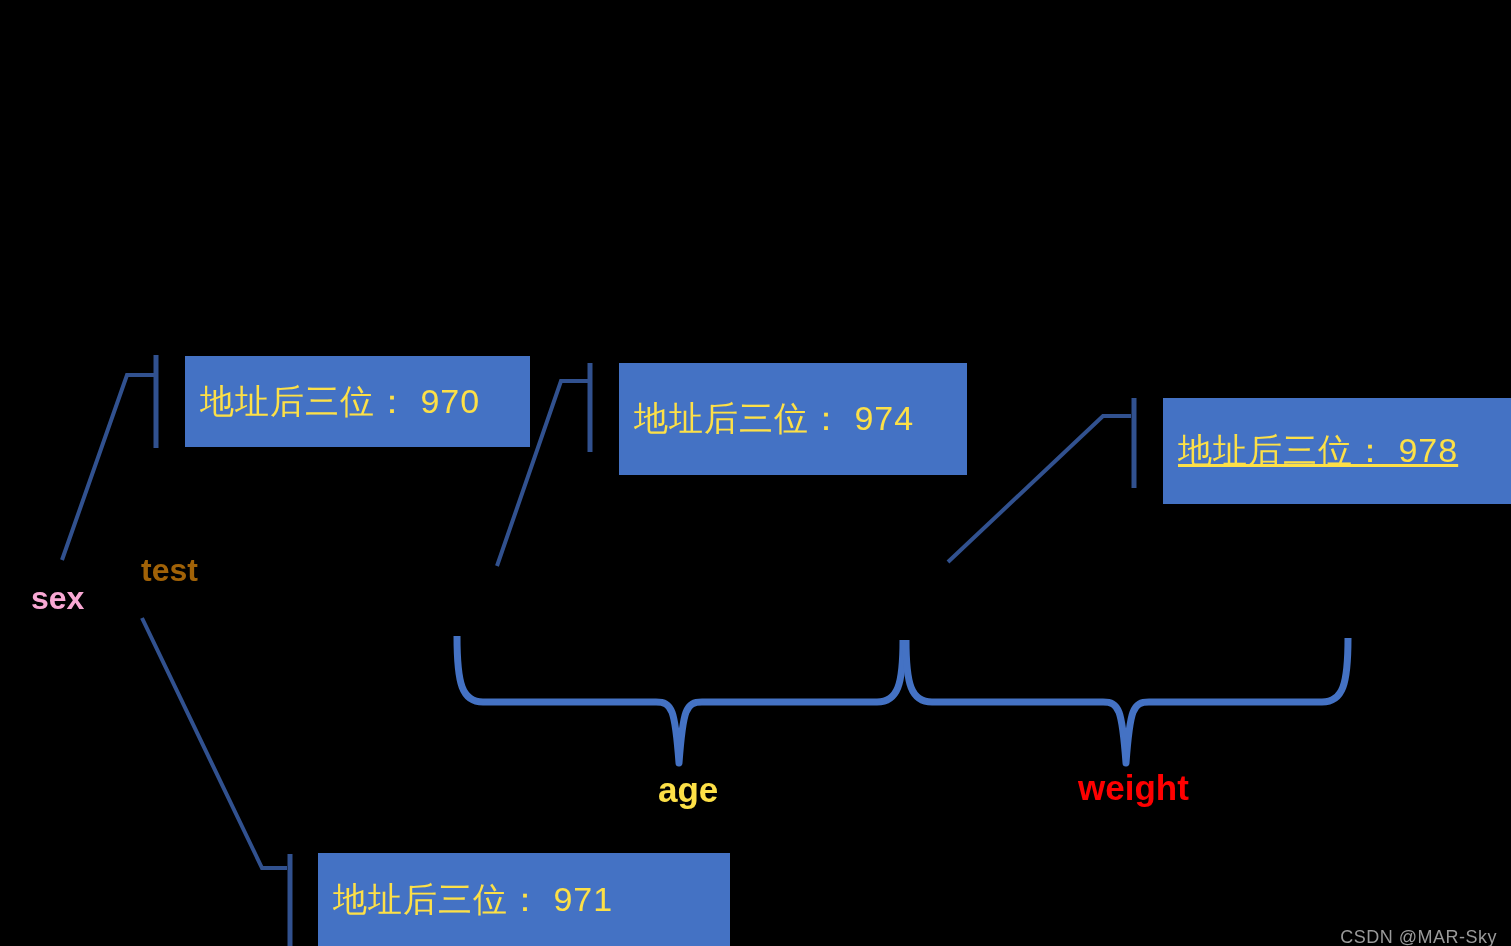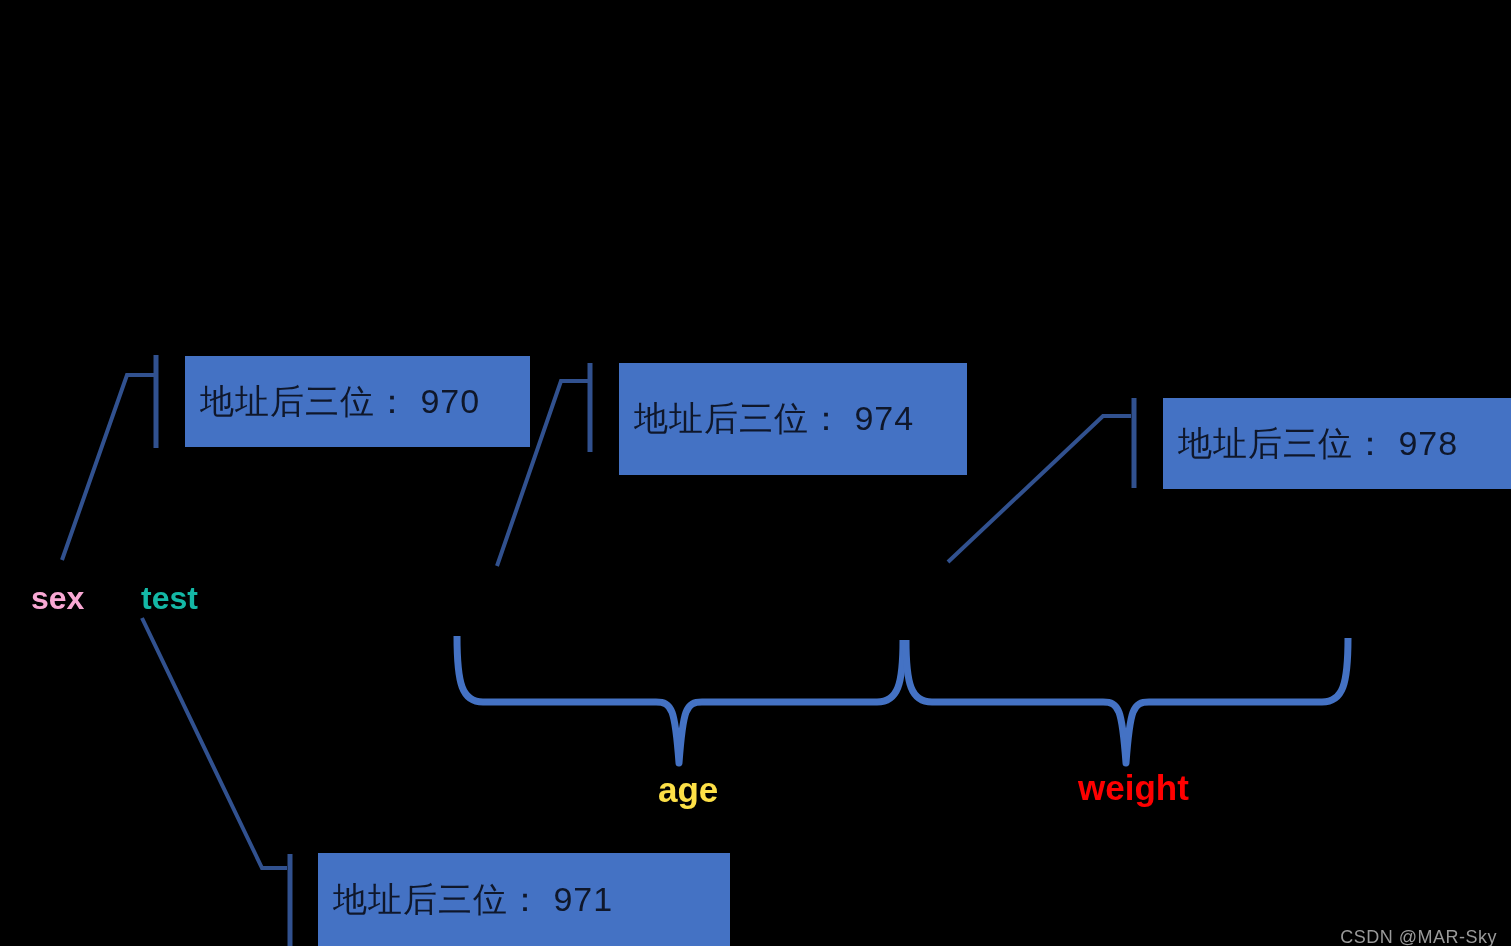--- a/index.html
+++ b/index.html
@@ -17,41 +17,41 @@
   }
   .lines-layer {
     position: absolute;
     left: 0; top: 0;
     width: 1511px;
     height: 946px;
   }
   .addr-box {
     position: absolute;
     background: #4472C4;
-    color: #0f172a;
+    color: #fde047;
     display: flex;
     align-items: center;
     justify-content: flex-start;
     padding-left: 15px;
     box-sizing: border-box;
     font-size: 34px;
     letter-spacing: 1px;
     white-space: nowrap;
   }
   .box-970 { left: 185px; top: 356px; width: 345px; height: 91px; }
   .box-974 { left: 619px; top: 363px; width: 348px; height: 112px; }
-  .box-978 { left: 1163px; top: 398px; width: 348px; height: 91px; }
+  .box-978 { left: 1163px; top: 398px; width: 348px; height: 106px; text-decoration: underline; }
   .box-971 { left: 318px; top: 853px; width: 412px; height: 93px; }
   .member-label {
     position: absolute;
     font-weight: bold;
     white-space: nowrap;
   }
   .label-sex    { left: 31px;   top: 580px; font-size: 32px; color: #f9a8d4; }
-  .label-test   { left: 141px;  top: 580px; font-size: 32px; color: #14b8a6; }
+  .label-test   { left: 141px;  top: 552px; font-size: 32px; color: #a16207; }
   .label-age    { left: 658px;  top: 770px; font-size: 35px; color: #fde047; }
   .label-weight { left: 1078px; top: 768px; font-size: 35px; color: #FF0000; }
   .watermark {
     position: absolute;
     right: 14px;
     top: 919px;
     font-size: 18px;
     color: #9A9A9A;
     letter-spacing: 0.5px;
     margin-top: 8px;

